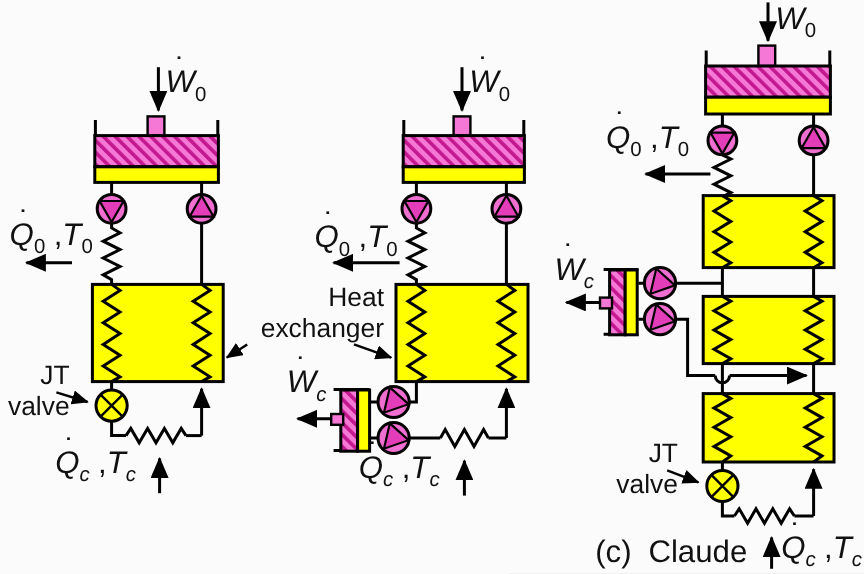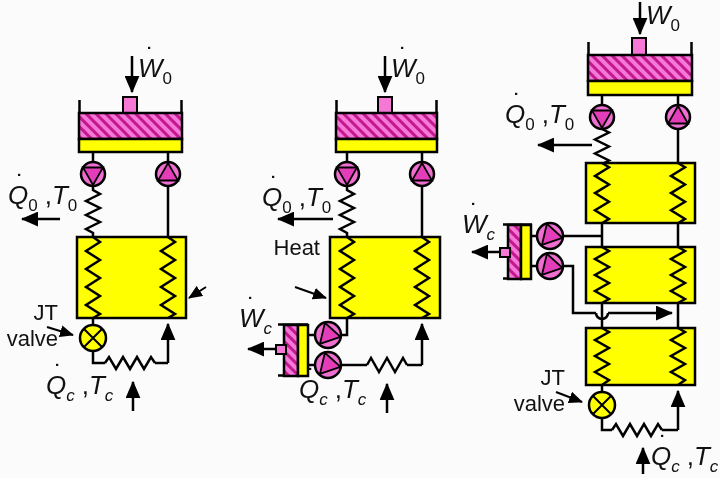--- a/index.html
+++ b/index.html
@@ -191,23 +191,24 @@
   </g>
 </svg>
 
   <div class="math" style="left:138px;top:55px"><span class="ml"><span class="dot">˙</span><span>W</span></span><sub class="sub0">0</sub></div>
   <div class="math" style="left:8px;top:182px"><span class="ml"><span class="dot">˙</span><span>Q</span></span><sub class="sub0">0</sub><span class="cm">,</span><span>T</span><sub class="sub0">0</sub></div>
   <div class="note" style="left:0px;top:300px;width:58px"><span>JT</span><br><span>valve</span></div>
   <div class="math" style="left:46px;top:372px"><span class="ml"><span class="dot">˙</span><span>Q</span></span><sub>c</sub><span class="cm">,</span><span>T</span><sub>c</sub></div>
 
   <div class="math" style="left:391px;top:55px"><span class="ml"><span class="dot">˙</span><span>W</span></span><sub class="sub0">0</sub></div>
   <div class="math" style="left:262px;top:184px"><span class="ml"><span class="dot">˙</span><span>Q</span></span><sub class="sub0">0</sub><span class="cm">,</span><span>T</span><sub class="sub0">0</sub></div>
-  <div class="note" style="left:196px;top:235px;width:124px"><span>Heat</span><br></div>
+  <div class="note" style="left:196px;top:235px;width:124px"><span>Heat</span><br><span>exchanger</span></div>
   <div class="math" style="left:239px;top:305px"><span class="ml"><span class="dot">˙</span><span>W</span></span><sub>c</sub></div>
   <div class="math" style="left:299px;top:376px"><span class="ml"><span class="dot">˙</span><span>Q</span></span><sub>c</sub><span class="cm">,</span><span>T</span><sub>c</sub></div>
 
   <div class="math" style="left:646px;top:2px"><span class="ml"><span class="dot">˙</span><span>W</span></span><sub class="sub0">0</sub></div>
   <div class="math" style="left:505px;top:101px"><span class="ml"><span class="dot">˙</span><span>Q</span></span><sub class="sub0">0</sub><span class="cm">,</span><span>T</span><sub class="sub0">0</sub></div>
   <div class="math" style="left:462px;top:211px"><span class="ml"><span class="dot">˙</span><span>W</span></span><sub>c</sub></div>
   <div class="note" style="left:507px;top:365px;width:58px"><span>JT</span><br><span>valve</span></div>
   <div class="math" style="left:651px;top:443px"><span class="ml"><span class="dot">˙</span><span>Q</span></span><sub>c</sub><span class="cm">,</span><span>T</span><sub>c</sub></div>
+  <div class="cap" style="left:496px;top:446px"><span class="tag">(c)</span><span>Claude</span></div>
 
 </div>
 
 </body></html>

